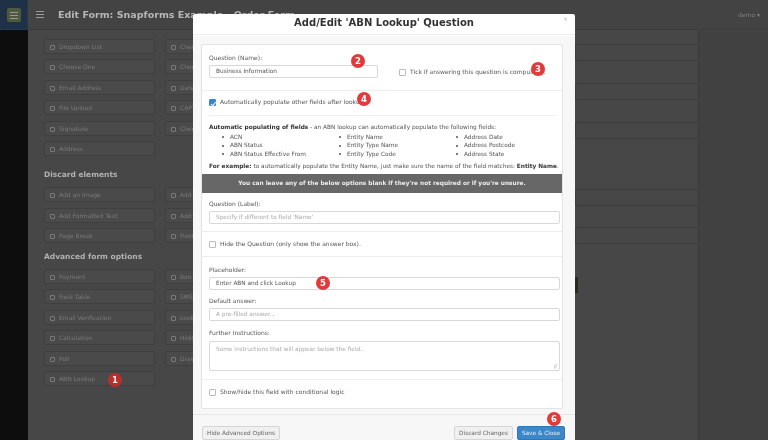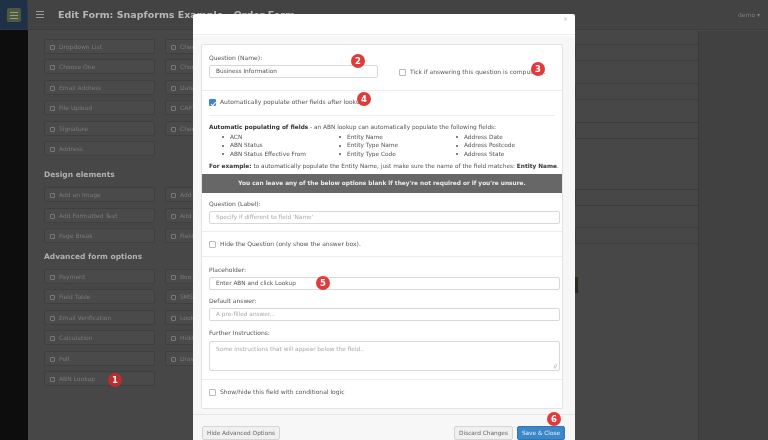--- a/index.html
+++ b/index.html
@@ -92,21 +92,21 @@
   <div class="field-btn col1" style="top:69px"><span class="ico"></span><span>File Upload</span></div>
   <div class="field-btn col1" style="top:90px"><span class="ico"></span><span>Signature</span></div>
   <div class="field-btn col1" style="top:110px"><span class="ico"></span><span>Address</span></div>
 
   <div class="field-btn col2" style="top:8px"><span class="ico"></span><span>Chec</span></div>
   <div class="field-btn col2" style="top:28px"><span class="ico"></span><span>Choo</span></div>
   <div class="field-btn col2" style="top:49px"><span class="ico"></span><span>Date</span></div>
   <div class="field-btn col2" style="top:69px"><span class="ico"></span><span>CAPT</span></div>
   <div class="field-btn col2" style="top:90px"><span class="ico"></span><span>Chec</span></div>
 
-  <div class="section-h" style="top:139px">Design elements</div>
+  <div class="section-h" style="top:139px">Discard elements</div>
 
   <div class="field-btn col1" style="top:156px"><span class="ico"></span><span>Add an Image</span></div>
   <div class="field-btn col1" style="top:177px"><span class="ico"></span><span>Add Formatted Text</span></div>
   <div class="field-btn col1" style="top:197px"><span class="ico"></span><span>Page Break</span></div>
 
   <div class="field-btn col2" style="top:156px"><span class="ico"></span><span>Add</span></div>
   <div class="field-btn col2" style="top:177px"><span class="ico"></span><span>Add</span></div>
   <div class="field-btn col2" style="top:197px"><span class="ico"></span><span>Field</span></div>
 
   <div class="section-h" style="top:221px">Advanced form options</div>
@@ -131,20 +131,21 @@
 <div class="bg-chevron">⌄</div>
 <div class="bg-input" style="top:189px"></div>
 <div class="bg-input" style="top:227px"></div>
 <div class="scroll-thumb"></div>
 <div class="right-panel"></div>
 
 <div class="marker dim" style="left:108px;top:373px">1</div>
 
 <div class="modal">
   <div class="modal-header">
+    <div class="modal-title">Add/Edit 'ABN Lookup' Question</div>
     <div class="modal-close">×</div>
   </div>
 
   <div class="modal-body">
     <div class="panel">
       <div class="lbl" style="left:7px;top:9px">Question (Name):</div>
       <div class="inp" style="left:7px;top:20px;width:169px">Business Information</div>
 
       <div class="chk" style="left:197px;top:24px"></div>
       <div class="chk-label" style="left:208px;top:23px">Tick if answering this question is compulsory.</div>

